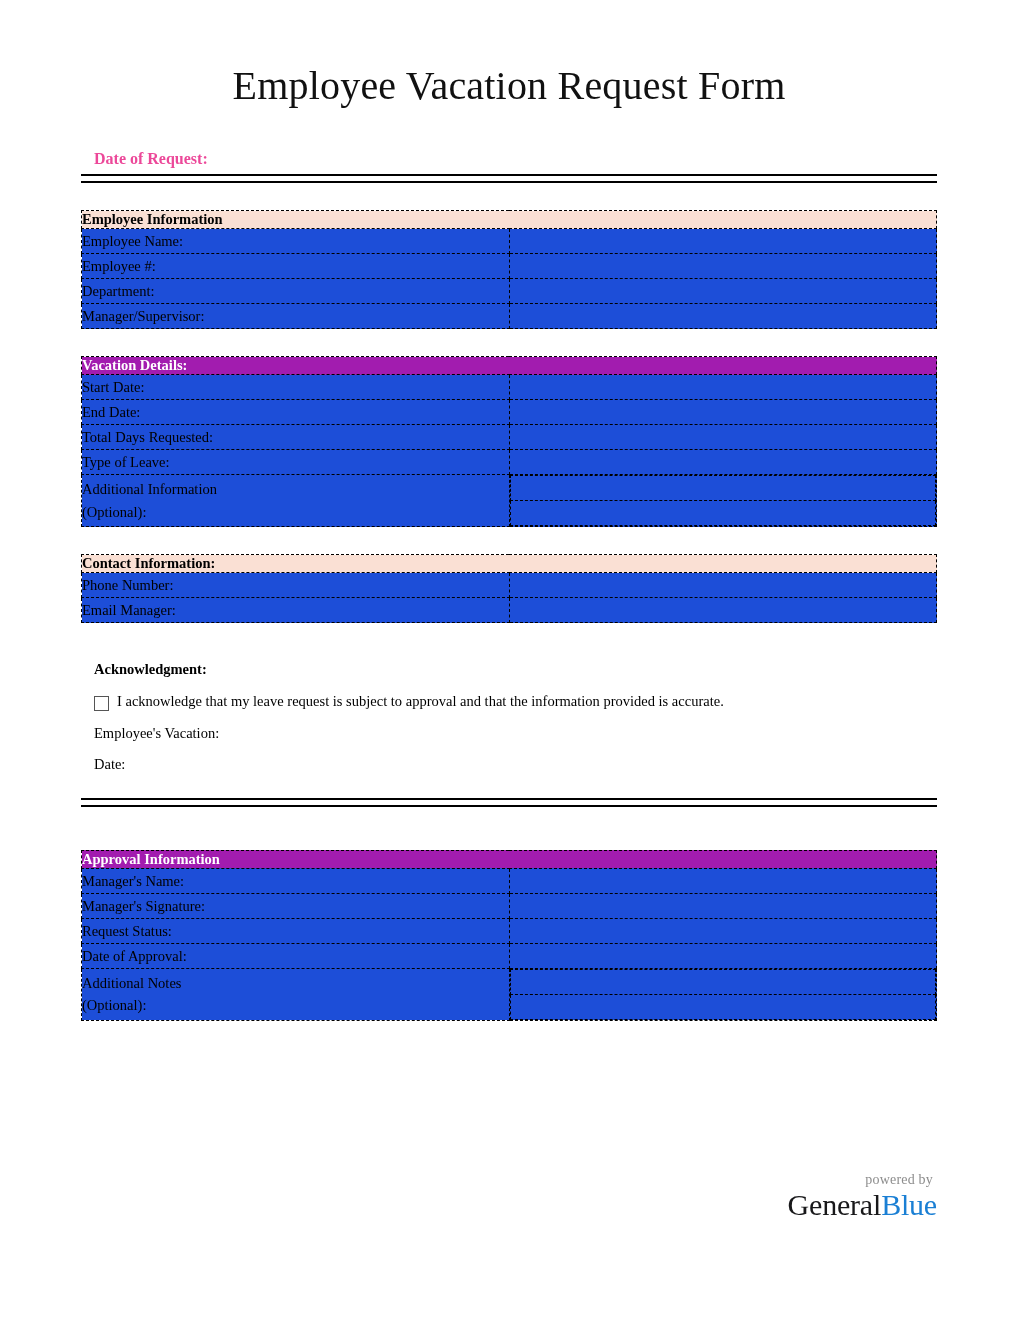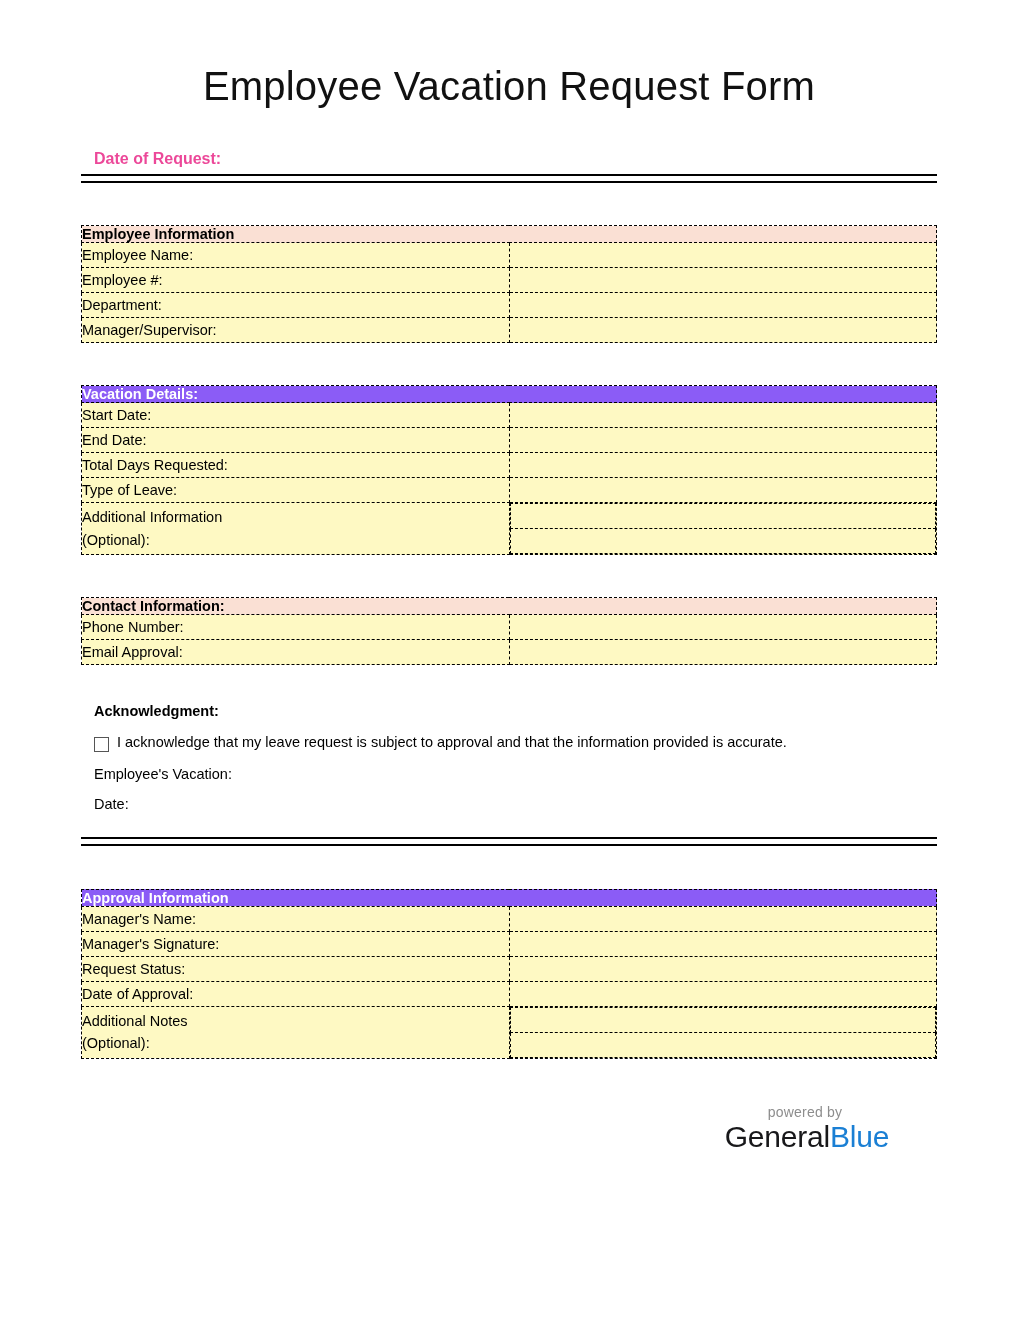--- a/index.html
+++ b/index.html
@@ -12,20 +12,21 @@
     font-family: "Liberation Sans", sans-serif;
     color: #000000;
   }
   .page {
     position: relative;
     width: 1020px;
     height: 1306px;
     background: #ffffff;
     box-sizing: border-box;
     overflow: hidden;
+    font-family: Liberation Serif, serif;
   }
   .sheet {
     position: absolute;
     left: 81px;
     top: 0;
     width: 856px;
   }
 
   
   .form-title {
@@ -50,47 +51,47 @@
   .double-rule {
     margin-top: 6px;
     height: 5px;
     border-top: 2px solid #000;
     border-bottom: 2px solid #000;
     background: #fff;
   }
 
   
   .block {
-    margin-top: 42px;
+    margin-top: 27px;
   }
   table.form-table {
     width: 100%;
     border-collapse: collapse;
     table-layout: fixed;
     background: #fff;
   }
   table.form-table td,
   table.form-table th {
     border: 1.6px dashed #000;
     padding: 0;
     vertical-align: middle;
-    background: #fef9c3;
+    background: #1d4ed8;
   }
   .sec-head td {
     padding: 6px 0 7px 13px;
     font-size: 14.5px;
     font-weight: bold;
     text-align: left;
   }
   .sec-head.peach td {
     background: #FAE0D4;
     color: #000;
   }
   .sec-head.orange td {
-    background: #8b5cf6;
+    background: #a21caf;
     color: #ffffff;
   }
   td.lbl {
     width: 209px;
     padding: 6px 6px 7px 13px;
     font-size: 14.5px;
     font-weight: 400;
     line-height: 1.55;
     white-space: pre-line;
   }
@@ -160,22 +161,22 @@
     background: #fff;
   }
   .block.approval {
     margin-top: 43px;
   }
 
   
   .footer-logo {
     position: absolute;
     right: 83px;
-    top: 1104px;
-    text-align: center;
+    top: 1172px;
+    text-align: right;
     width: 260px;
   }
   .powered {
     font-size: 14px;
     color: #8d8d8d;
     letter-spacing: 0.2px;
     margin-bottom: 1px;
     padding-right: 4px;
   }
   .brand {
@@ -270,21 +271,21 @@
       <table class="form-table">
         <tbody>
           <tr class="sec-head peach">
             <td colspan="2">Contact Information:</td>
           </tr>
           <tr>
             <td class="lbl">Phone Number:</td>
             <td class="val"></td>
           </tr>
           <tr>
-            <td class="lbl">Email Approval:</td>
+            <td class="lbl">Email Manager:</td>
             <td class="val"></td>
           </tr>
         </tbody>
       </table>
     </div>
 
     <div class="ack-block">
       <div class="ack-title">Acknowledgment:</div>
       <div class="ack-line">
         <span class="checkbox"></span>

